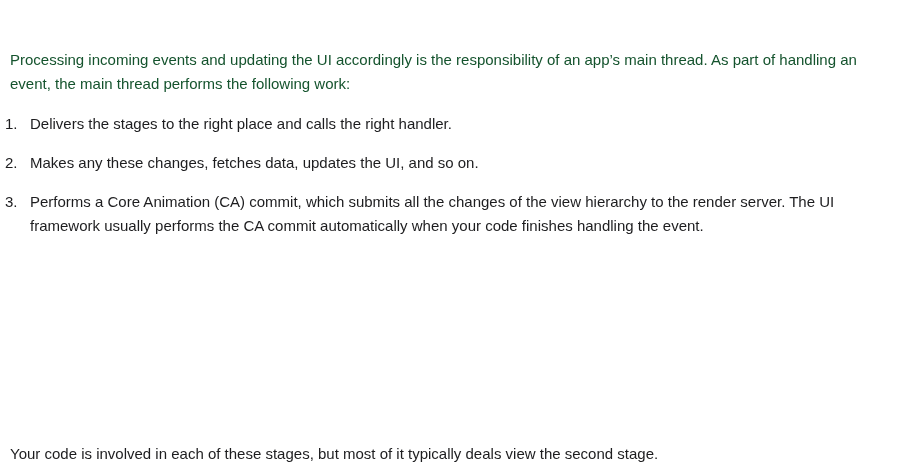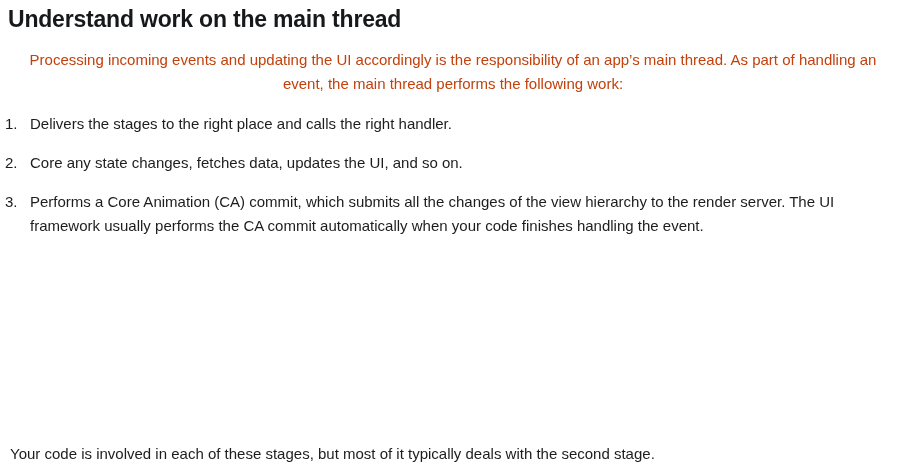--- a/index.html
+++ b/index.html
@@ -39,23 +39,22 @@
   }
 
   
   .intro-paragraph {
     position: absolute;
     left: 10px;
     top: 48px;
     width: 886px;
     font-size: 15px;
     line-height: 24px;
-    color: #c2410c;
+    color: #14532d;
     margin: 0;
-    text-align: center;
   }
 
   
   .steps-list {
     position: absolute;
     left: 0px;
     top: 112px;
     width: 906px;
     margin: 0;
     padding: 0;
@@ -100,32 +99,31 @@
     line-height: 24px;
     color: #1d1d1f;
     margin: 0;
   }
 </style>
 </head>
 <body>
 
 <div class="page">
 
-  <h1 class="page-title">Understand work on the main thread</h1>
 
   <p class="intro-paragraph">Processing incoming events and updating the UI accordingly is the responsibility of an app’s main thread. As part of handling an event, the main thread performs the following work:</p>
 
   <ol class="steps-list">
     <li class="step-item">
       <span class="step-marker">1.</span>
       <span class="step-text">Delivers the stages to the right place and calls the right handler.</span>
     </li>
     <li class="step-item">
       <span class="step-marker">2.</span>
-      <span class="step-text">Core any state changes, fetches data, updates the UI, and so on.</span>
+      <span class="step-text">Makes any these changes, fetches data, updates the UI, and so on.</span>
     </li>
     <li class="step-item">
       <span class="step-marker">3.</span>
       <span class="step-text">Performs a Core Animation (CA) commit, which submits all the changes of the view hierarchy to the render server. The UI framework usually performs the CA commit automatically when your code finishes handling the event.</span>
     </li>
   </ol>
 
   <div class="diagram">
 
     
@@ -133,15 +131,15 @@
     
 
     
 
     
 
     
 
   </div>
 
-  <p class="closing-paragraph">Your code is involved in each of these stages, but most of it typically deals with the second stage.</p>
+  <p class="closing-paragraph">Your code is involved in each of these stages, but most of it typically deals view the second stage.</p>
 
 </div>
 
 </body></html>

